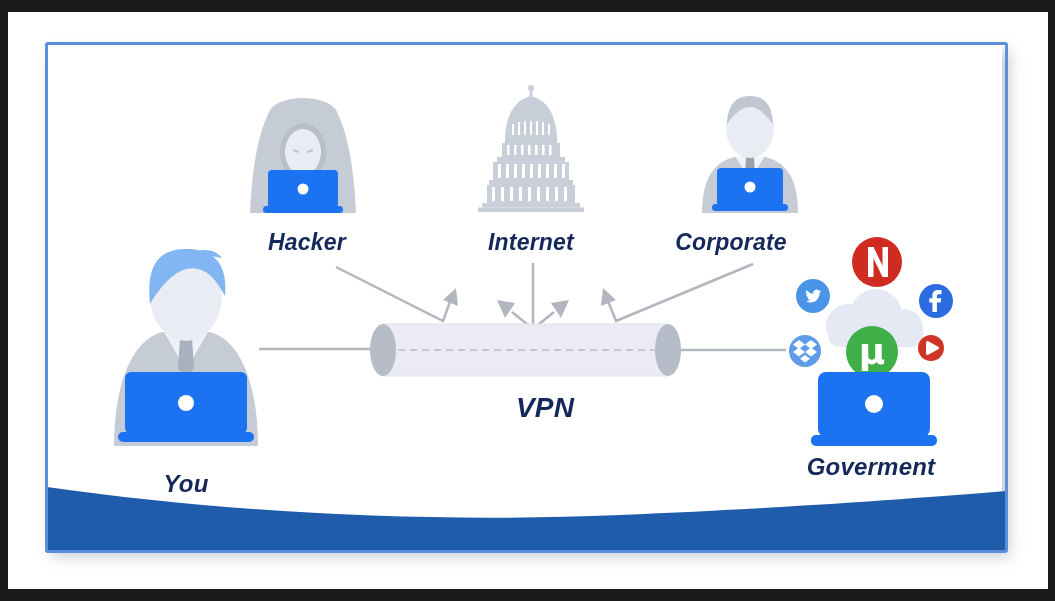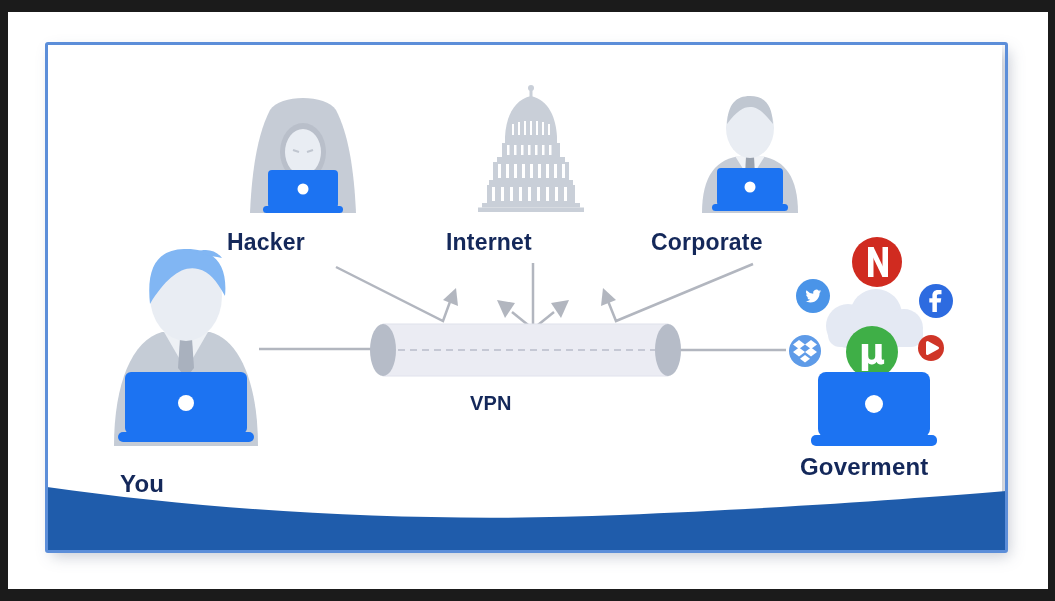--- a/index.html
+++ b/index.html
@@ -16,27 +16,27 @@
     background:#ffffff;z-index:1;
     box-shadow:7px 9px 14px rgba(90,100,125,0.35);
   }
   .scene-svg{position:absolute;left:0;top:0;z-index:2;}
   .card-border{
     position:absolute;left:45px;top:42px;width:957px;height:505px;
     border:3px solid #5c8ed9;border-radius:3px;z-index:4;pointer-events:none;
   }
   .lbl{
     position:absolute;z-index:5;color:#14285a;font-weight:bold;
-    letter-spacing:0.2px;
+    text-align:center;letter-spacing:0.2px;font-style:italic;
   }
   .lbl-hacker   {left:227px;top:229px;width:160px;font-size:23px;}
   .lbl-gov      {left:446px;top:229px;width:170px;font-size:23px;}
   .lbl-corp     {left:651px;top:229px;width:160px;font-size:23px;}
   .lbl-you      {left:120px;top:470px;width:132px;font-size:24px;}
-  .lbl-vpn      {left:470px;top:392px;width:126px;font-size:20px;}
+  .lbl-vpn      {left:482px;top:392px;width:126px;font-size:28px;}
   .lbl-internet {left:800px;top:453px;width:142px;font-size:24px;}
 </style>
 </head>
 <body>
 
 <div class="page-bg"></div>
 <div class="card-bg"></div>
 
 <svg class="scene-svg" width="1055" height="601" viewBox="0 0 1055 601">
 

